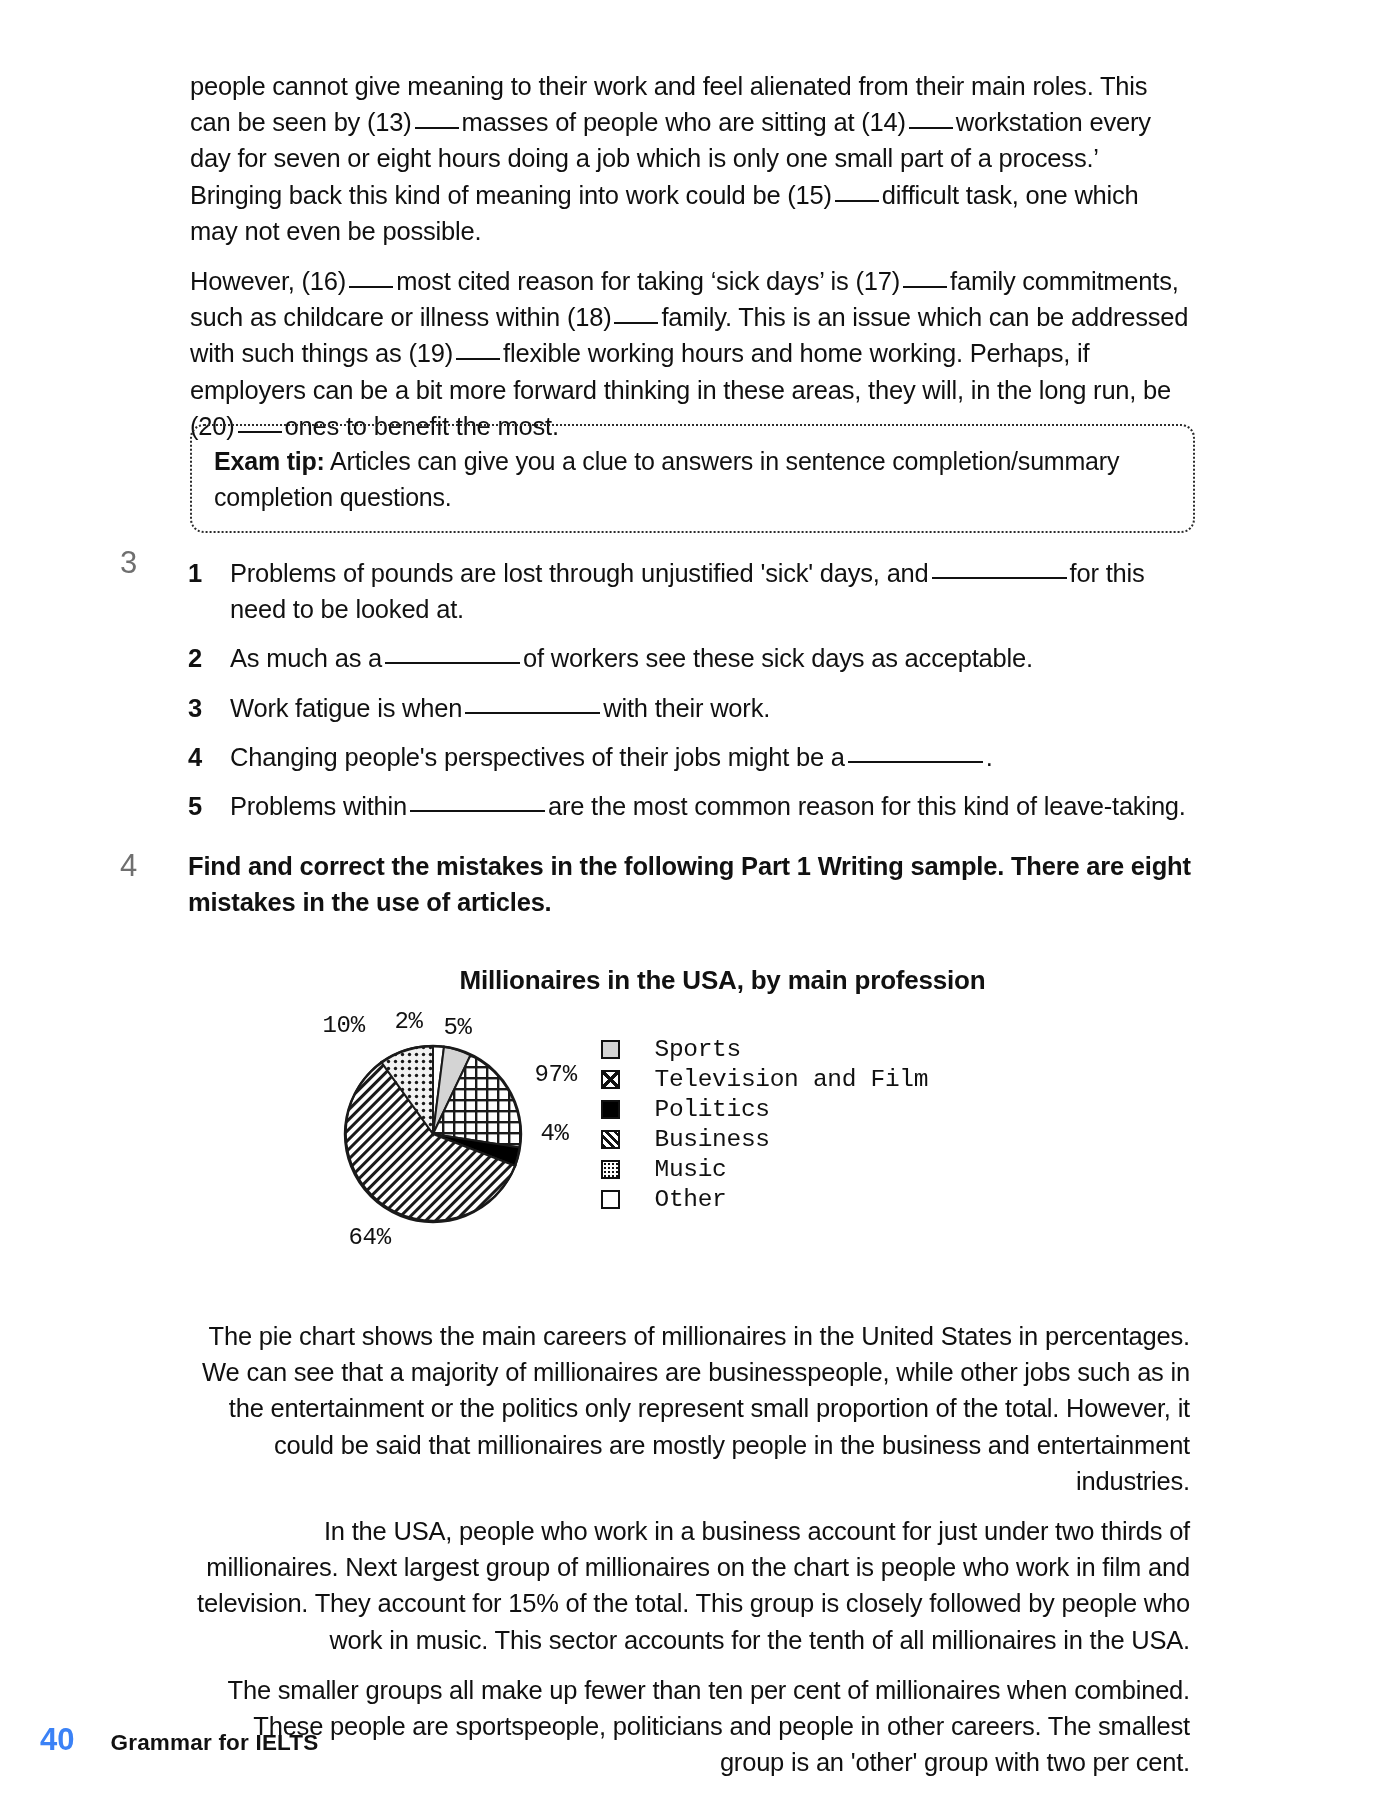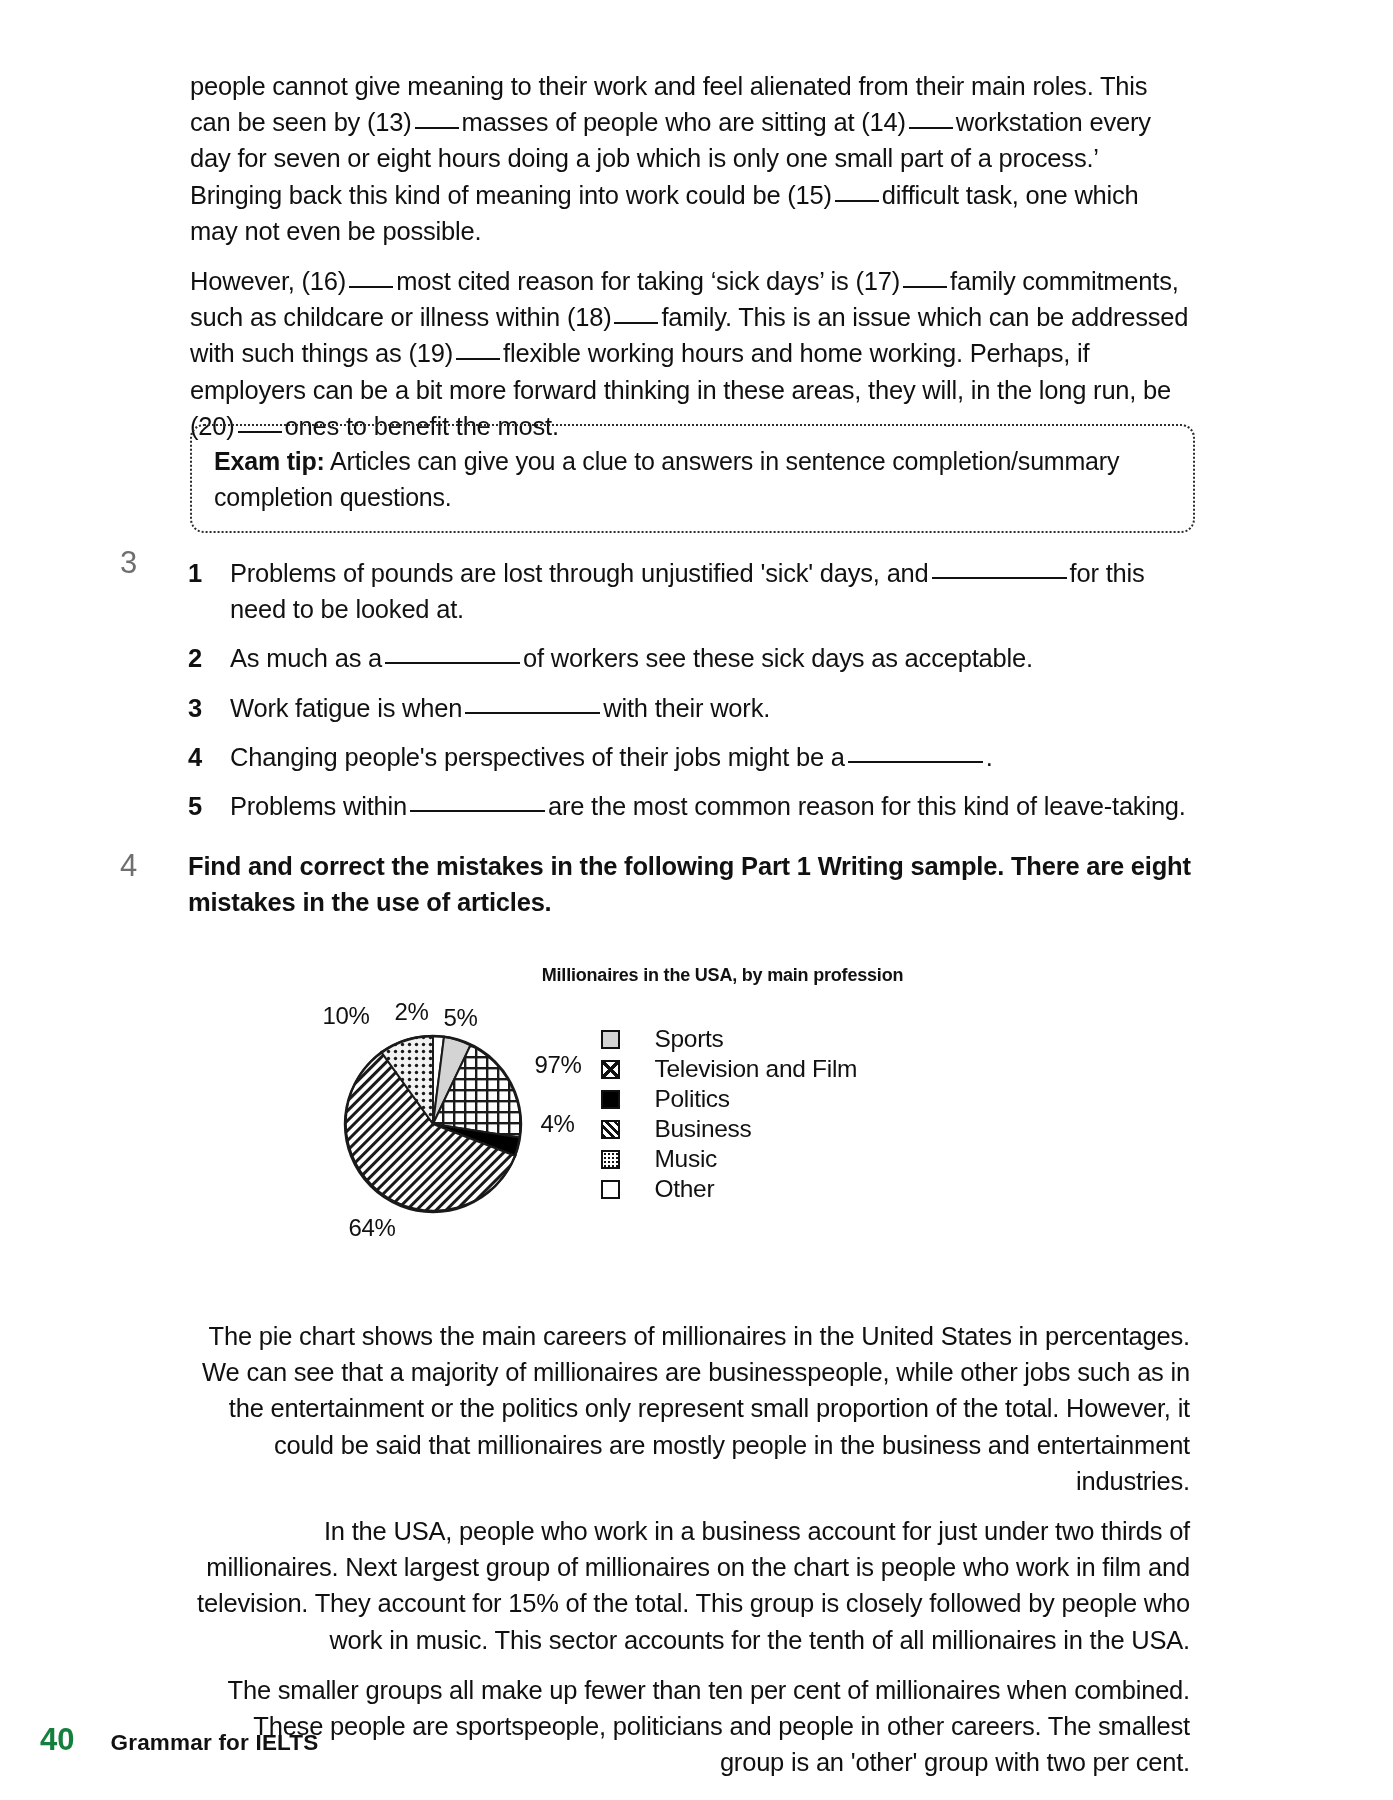--- a/index.html
+++ b/index.html
@@ -122,31 +122,32 @@
 
   
   .chart-block {
     position: absolute;
     left: 190px;
     top: 965px;
     width: 1005px;
   }
   .chart-title {
     text-align: center;
-    font-size: 18px;
+    font-size: 26px;
     font-weight: bold;
     letter-spacing: -0.2px;
     margin: 0 0 16px 0;
     padding-left: 60px;
   }
   .chart-area {
     position: relative;
     height: 250px;
     margin: 0 auto;
     width: 760px;
+    font-family: Liberation Mono, monospace;
   }
 
   .pie-wrap {
     position: absolute;
     left: 30px;
     top: 32px;
     width: 180px;
     height: 180px;
   }
   .pie-svg { display: block; }
@@ -216,21 +217,21 @@
     position: absolute;
     left: 40px;
     bottom: 42px;
     display: flex;
     align-items: baseline;
   }
   .footer .pgnum {
     font-size: 31px;
     font-weight: bold;
     margin-right: 36px;
-    color: #15803d;
+    color: #3b82f6;
   }
   .footer .booktitle {
     font-size: 22.5px;
     font-weight: bold;
     letter-spacing: 0.2px;
     color: #111;
   }
 </style>
 </head>
 <body>

